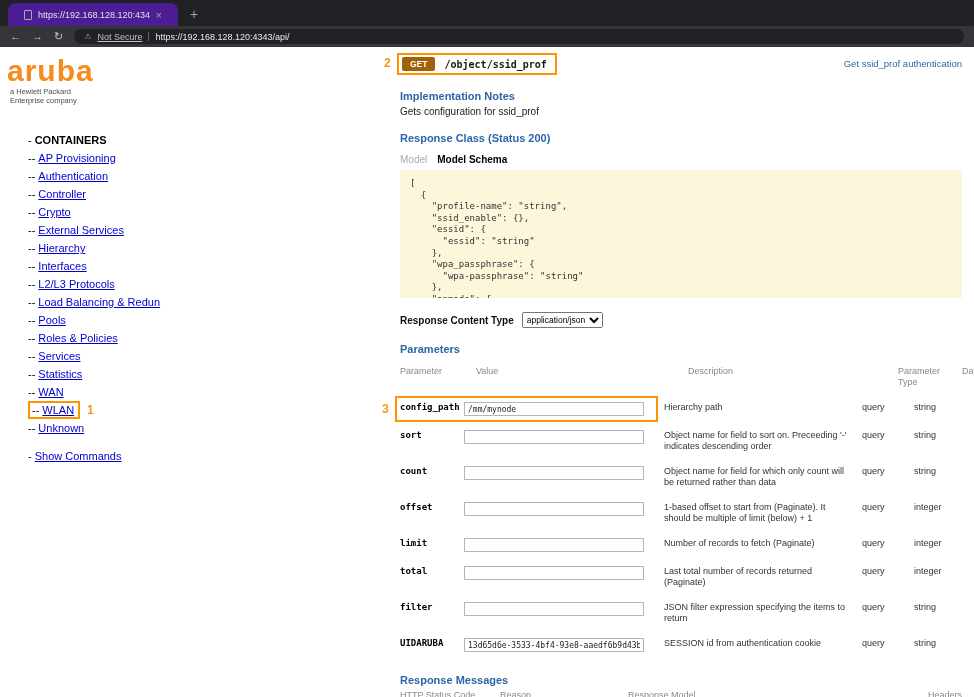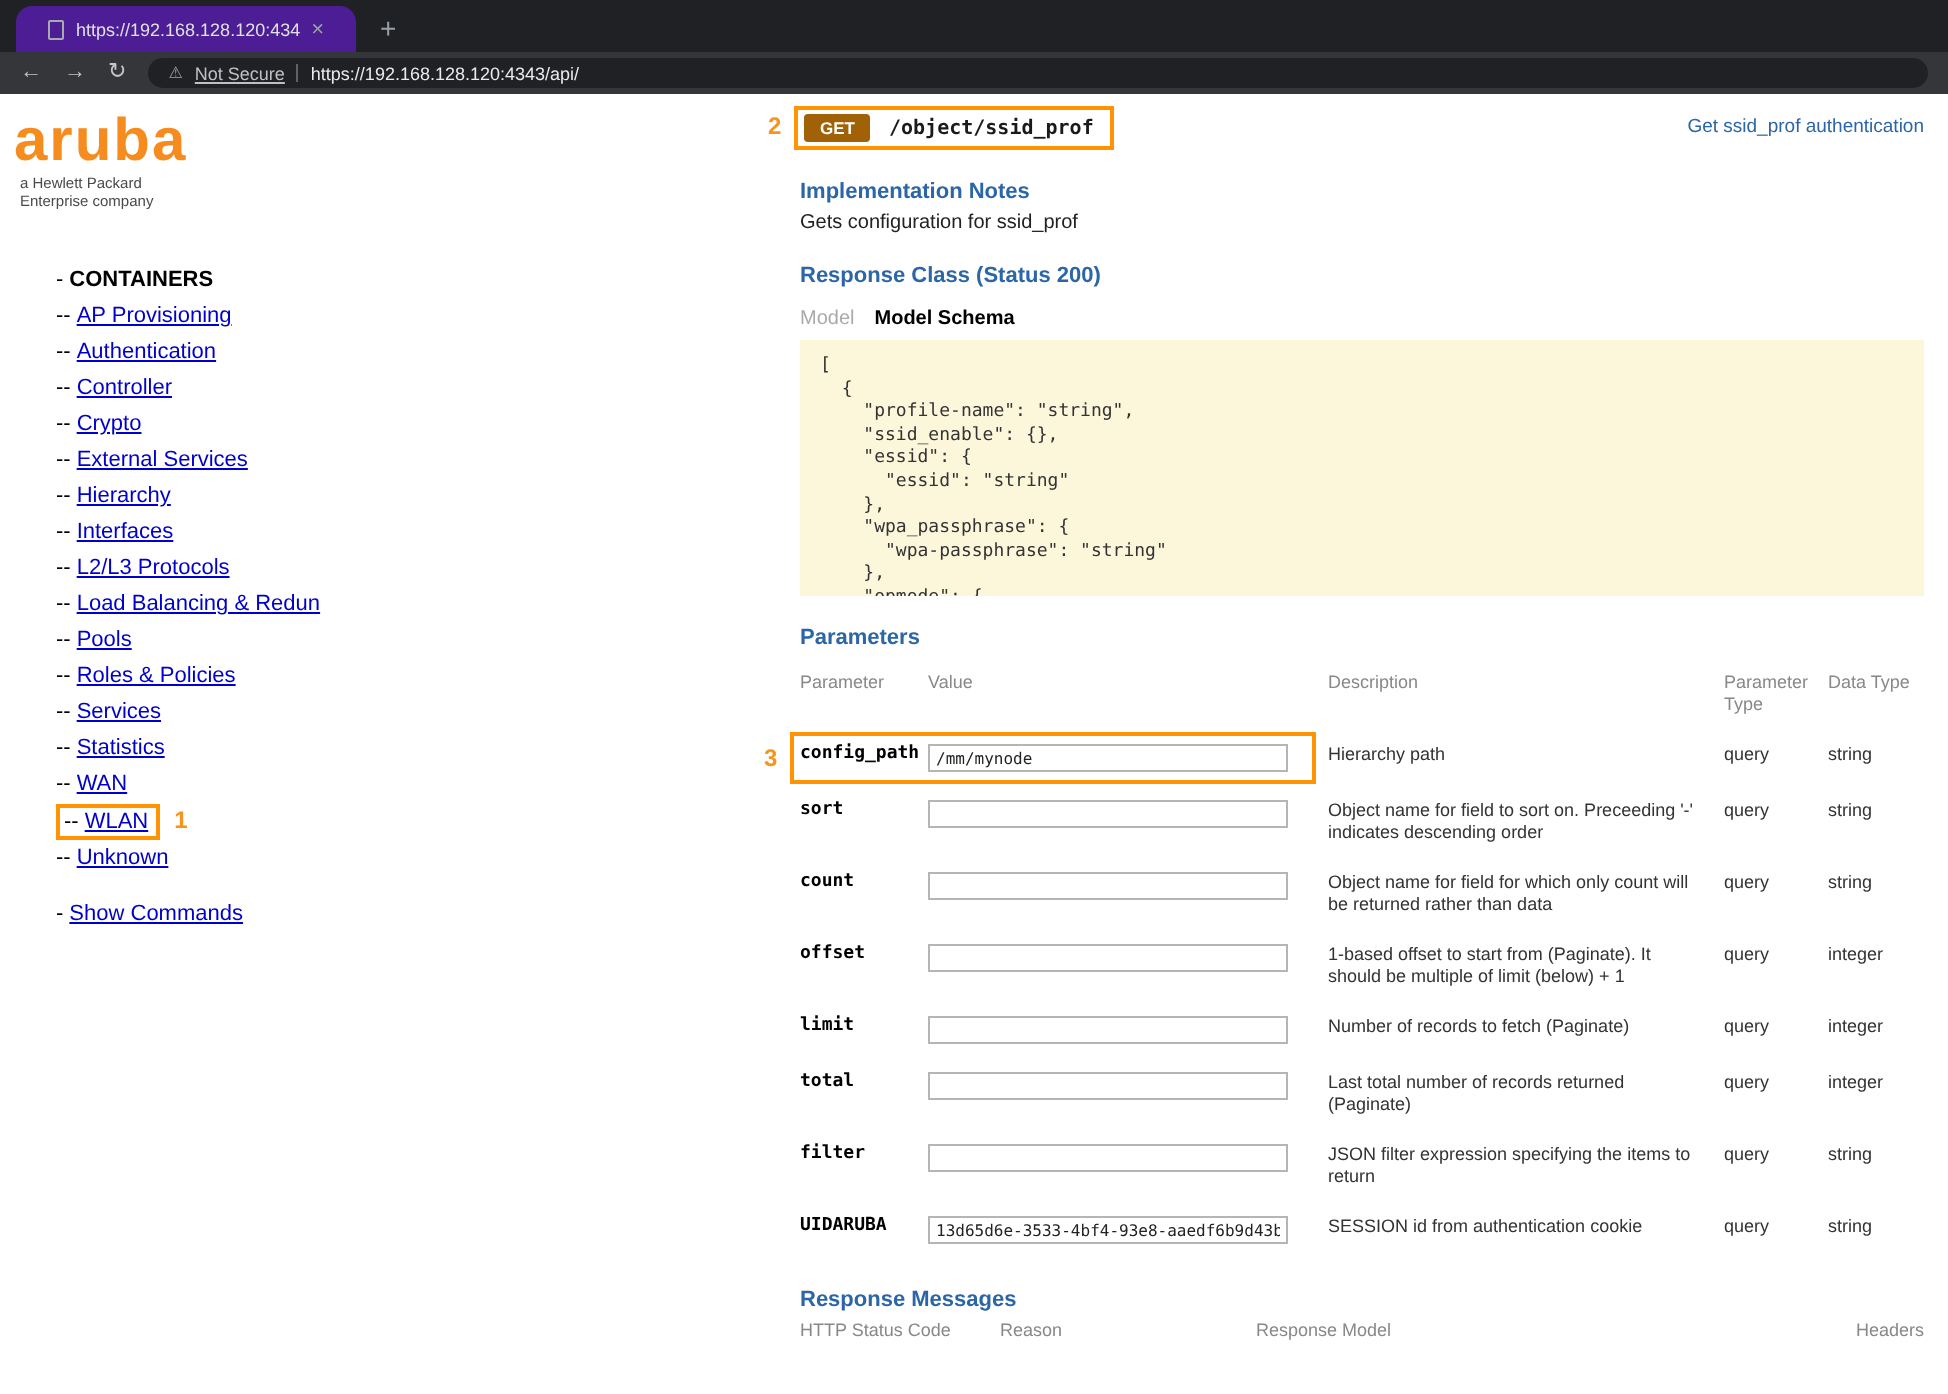--- a/index.html
+++ b/index.html
@@ -72,21 +72,21 @@
     padding:8px 10px; font-family:"DejaVu Sans Mono", monospace;
     font-size:9px; line-height:11.6px; color:#333; white-space:pre;
   }
 
   .rct-row { margin-top:14px; display:flex; align-items:center; gap:8px; }
   .rct-label { font-size:10px; font-weight:bold; color:#111; }
   .rct-select { font-size:8.5px; height:16px; }
 
   
   .tbl { margin-top:7px; font-size:9px; color:#333; }
-  .thead { display:flex; color:#888; padding:4px 0 7px; }
+  .thead { display:flex; color:#888; padding:4px 0 7px;gap:12px; }
   .c-param { width:64px; flex:0 0 auto; }
   .c-value { width:200px; flex:0 0 auto; }
   .c-desc  { width:198px; flex:0 0 auto; line-height:11px; padding-right:8px; }
   .c-ptype { width:52px; flex:0 0 auto; line-height:11px; }
   .c-dtype { width:48px; flex:0 0 auto; }
   .prow { display:flex; position:relative; padding:7px 0; align-items:flex-start; }
   .pname { font-family:"DejaVu Sans Mono", monospace; font-weight:bold; font-size:9px; color:#000; }
   .pinput { width:180px; height:14px; border:1px solid #b5b5b5; font-size:8px; padding:0 3px; font-family:"DejaVu Sans Mono", monospace; color:#222; }
   .hl-overlay { position:absolute; left:-5px; top:1px; width:263px; height:26px; border:2px solid #ff9400; pointer-events:none; }
   .ann-3 { position:absolute; left:-18px; top:7px; }
@@ -180,20 +180,26 @@
     "profile-name": "string",
     "ssid_enable": {},
     "essid": {
       "essid": "string"
     },
     "wpa_passphrase": {
       "wpa-passphrase": "string"
     },
     "opmode": {</pre>
 
+    <div class="rct-row">
+      <span class="rct-label">Response Content Type</span>
+      <select class="rct-select">
+        <option>application/json</option>
+      </select>
+    </div>
 
     <div class="sec-title">Parameters</div>
 
     <div class="tbl">
       <div class="thead">
         <div class="c-param">Parameter</div>
         <div class="c-value">Value</div>
         <div class="c-desc">Description</div>
         <div class="c-ptype">Parameter Type</div>
         <div class="c-dtype">Data Type</div>

